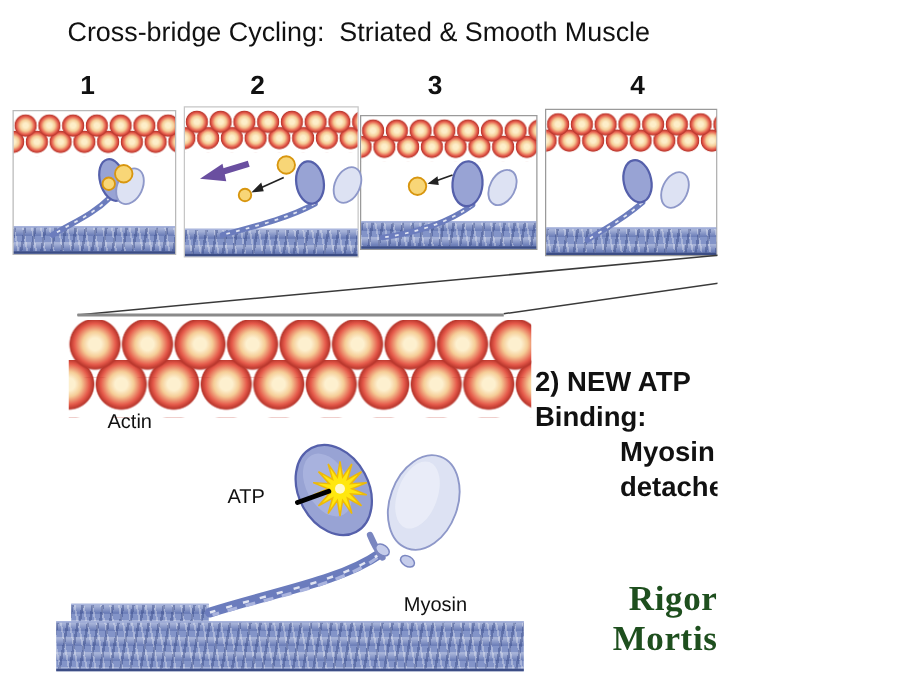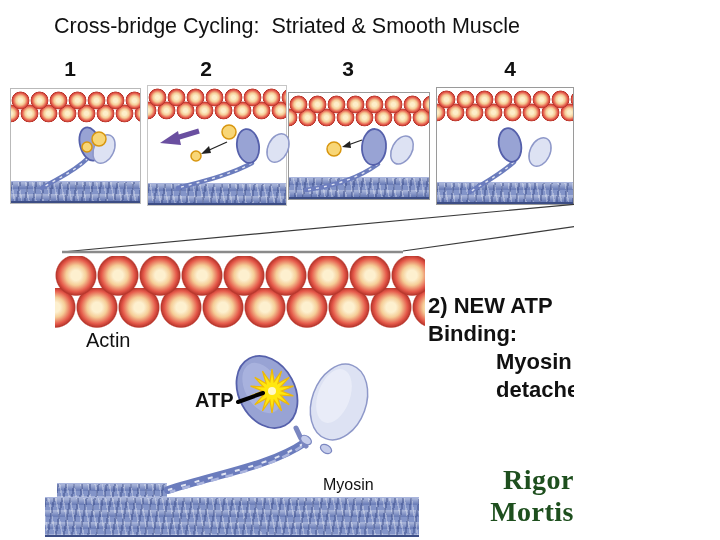--- a/index.html
+++ b/index.html
@@ -48,23 +48,23 @@
   #actin-big{position:absolute;left:55px;top:256px;width:370px;height:82px;
     background-image:
       radial-gradient(circle 21px at 50% 42%, #fdf0cf 0 5px, var(--bead-peach) 10px, var(--bead-red) 16.5px, #b8362c 19.8px, rgba(0,0,0,0) 21px),
       radial-gradient(circle 21px at 50% 42%, #fdf0cf 0 5px, var(--bead-peach) 10px, var(--bead-red) 16.5px, #b8362c 19.8px, rgba(0,0,0,0) 21px);
     background-size:42px 46px,42px 46px;
     background-position:0 0,21px 32px;
     background-repeat:repeat-x,repeat-x;}
   #mband-upper{position:absolute;left:57px;top:483px;width:110px;height:15px;bottom:auto;}
   #mband-main{position:absolute;left:45px;top:497px;width:374px;height:37px;bottom:auto;}
 
-  .lbl{position:absolute;font-size:20px;color:var(--text-black);z-index:5;}
+  .lbl{position:absolute;font-size:16px;color:var(--text-black);z-index:5;}
   #actin-label{left:86px;top:329px;}
-  #atp-label{left:195px;top:389px;font-weight:bold;}
+  #atp-label{left:182px;top:389px;}
   #myosin-label{left:323px;top:476px;font-size:16px;}
   #caption{position:absolute;left:428px;top:292px;font-size:22px;font-weight:700;
            line-height:28px;color:var(--text-black);z-index:5;}
   #caption .l2{margin-left:68px;}
   #rigor{position:absolute;left:455px;top:464px;font-family:"Liberation Serif", serif;
          font-weight:700;font-size:28px;letter-spacing:.5px;color:var(--rigor-green);z-index:5;text-align:right;}
 
   #overlay{position:absolute;left:0;top:0;z-index:3;pointer-events:none;}
 
   

